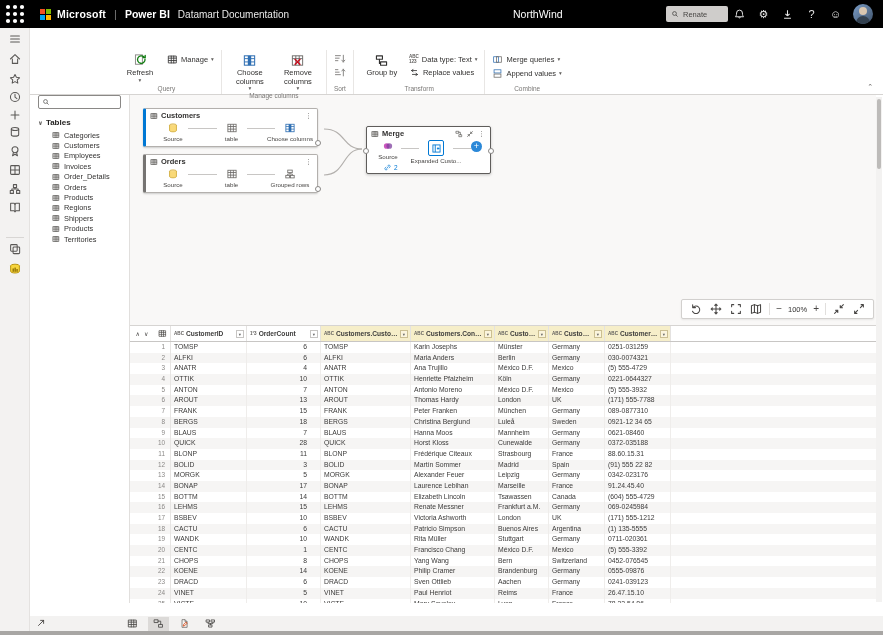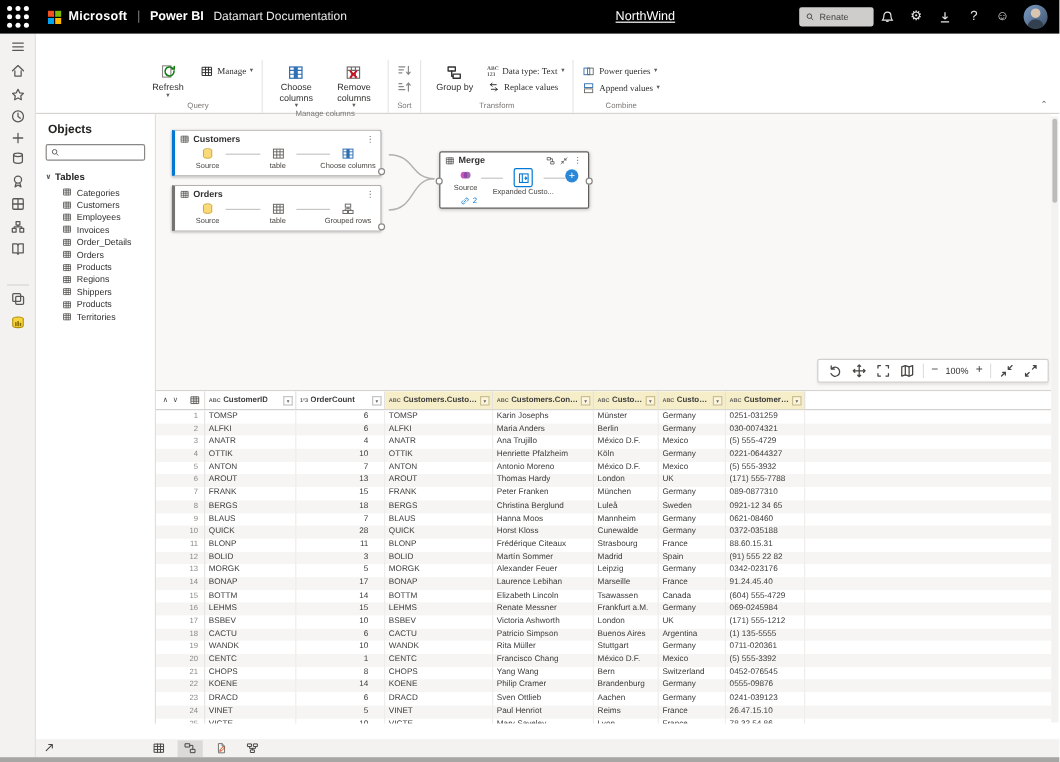--- a/index.html
+++ b/index.html
@@ -11,21 +11,21 @@
 
   
   .titlebar { position:absolute; left:0; top:0; width:883px; height:28px; background:#000; display:flex; align-items:center; z-index:30; }
   .waffle { width:30px; height:28px; display:flex; align-items:center; justify-content:center; cursor:pointer; }
   .mslogo { display:grid; grid-template-columns:5px 5px; grid-gap:1px; margin:0 6px 0 10px; }
   .mslogo i { width:5px; height:5px; display:block; }
   .brand { color:#fff; font-weight:700; font-size:10.5px; letter-spacing:.2px; }
   .tb-div { color:#7a7a7a; margin:0 8px; font-size:11px; }
   .product { color:#fff; font-weight:700; font-size:10.5px; }
   .appname { color:#e8e8e8; font-size:10px; margin-left:8px; }
-  .docname { position:absolute; left:513px; color:#fff; font-size:10.5px;text-decoration:underline; }
+  .docname { position:absolute; left:513px; color:#fff; font-size:10.5px; }
   .tsearch { position:absolute; left:666px; top:6px; width:62px; height:16px; background:#cfcdcb; border-radius:2px; display:flex; align-items:center; gap:4px; padding:0 5px; cursor:text; }
   .tsearch span { font-size:7.5px; color:#484644; }
   .tb-icons { position:absolute; right:10px; top:0; height:28px; display:flex; align-items:center; gap:11px; }
   .tbi { width:13px; height:13px; color:#e8e8e8; font-size:11px; line-height:13px; text-align:center; cursor:pointer; }
   .avatar { width:20px; height:20px; border-radius:50%; background:linear-gradient(135deg,#7a9cc6,#40536b); position:relative; overflow:hidden; cursor:pointer; }
   .avatar::before { content:""; position:absolute; left:6px; top:3px; width:8px; height:8px; border-radius:50%; background:#d9c6b0; }
   .avatar::after { content:""; position:absolute; left:3px; top:12px; width:14px; height:9px; border-radius:7px 7px 0 0; background:#32404f; }
 
   
   .rail { position:absolute; left:0; top:28px; width:30px; height:603px; background:#f3f2f1; border-right:1px solid #e4e2e0; z-index:20; }
@@ -40,21 +40,21 @@
   .tab.active { font-weight:700; color:#201f1e; border-bottom-color:#323130; }
   .rcontent { position:absolute; left:82px; top:22px; height:44px; display:flex; align-items:stretch; }
   .rgroup { position:relative; border-right:1px solid #e8e6e4; padding:2px 7px 0; display:flex; flex-direction:column; }
   .rgroup:last-child { border-right:none; }
   .rrow { flex:1; display:flex; align-items:flex-start; gap:6px; }
   .glabel { text-align:center; font-size:6.5px; color:#7a7876; padding:1px 0 2px; }
   .rb-big { width:42px; display:flex; flex-direction:column; align-items:center; cursor:pointer; padding-top:1px; }
   .rb-big .ic { width:15px; height:15px; }
   .rb-big .bl { font-size:7.5px; line-height:8.5px; text-align:center; color:#323130; margin-top:1px; }
   .caret { font-size:5.5px; color:#605e5c; line-height:5px; }
-  .rb-col { display:flex; flex-direction:column; gap:3px; padding-top:2px;font-family:Liberation Serif, serif; }
+  .rb-col { display:flex; flex-direction:column; gap:3px; padding-top:2px; }
   .rb-small { display:flex; align-items:center; gap:3px; font-size:7.5px; color:#323130; cursor:pointer; white-space:nowrap; }
   .rb-small .ic { width:11px; height:11px; }
   .txtic { font-size:4.6px; font-weight:700; color:#605e5c; letter-spacing:0; }
   .rib-chev { position:absolute; right:10px; bottom:3px; font-size:7px; color:#605e5c; cursor:pointer; }
 
   
   .objects { position:absolute; left:30px; top:95px; width:100px; height:508px; background:#fff; border-right:1px solid #e1dfdd; z-index:5; }
   .obj-title { font-size:10px; font-weight:700; padding:8px 0 6px 10px; color:#252423; }
   .obj-search { margin:0 8px; height:14px; border:1px solid #8a8886; border-radius:2px; display:flex; align-items:center; padding:0 3px; cursor:text; }
   .obj-search .ic { width:8px; height:8px; color:#605e5c; }
@@ -371,21 +371,21 @@
       <div class="rgroup">
         <div class="rrow">
           <div class="rb-col">
             <div class="rb-small">
               <span class="ic">
                   <svg viewBox="0 0 16 16" fill="none" stroke-width="1.1">
                     <rect x="2.4" y="4" width="7" height="8" stroke="#2f6fb3"></rect>
                     <rect x="6.6" y="4" width="7" height="8" stroke="#6b6966"></rect>
                   </svg>
                 </span>
-              <span>Power queries</span>
+              <span>Merge queries</span>
                 <span class="caret">▾</span>
             </div>
             <div class="rb-small">
               <span class="ic">
                   <svg viewBox="0 0 16 16" fill="none" stroke-width="1.1">
                     <rect x="3" y="2.6" width="10" height="4.6" stroke="#2f6fb3"></rect>
                     <rect x="3" y="8.8" width="10" height="4.6" stroke="#6b6966"></rect>
                   </svg>
                 </span>
               <span>Append values</span>
@@ -393,21 +393,20 @@
             </div>
           </div>
         </div>
         <div class="glabel">Combine</div>
       </div>
     </div>
     <span class="rib-chev">⌃</span>
   </div>
 
   <aside class="objects">
-    <div class="obj-title">Objects</div>
     <div class="obj-search">
       <span class="ic">
         <svg viewBox="0 0 16 16" fill="none" stroke="currentColor" stroke-width="1.6">
             <circle cx="7" cy="7" r="3.8"></circle>
             <path d="M10 10l3.2 3.2"></path>
           </svg>
       </span>
     </div>
     <div class="obj-group">
       <span class="chv">∨</span>

